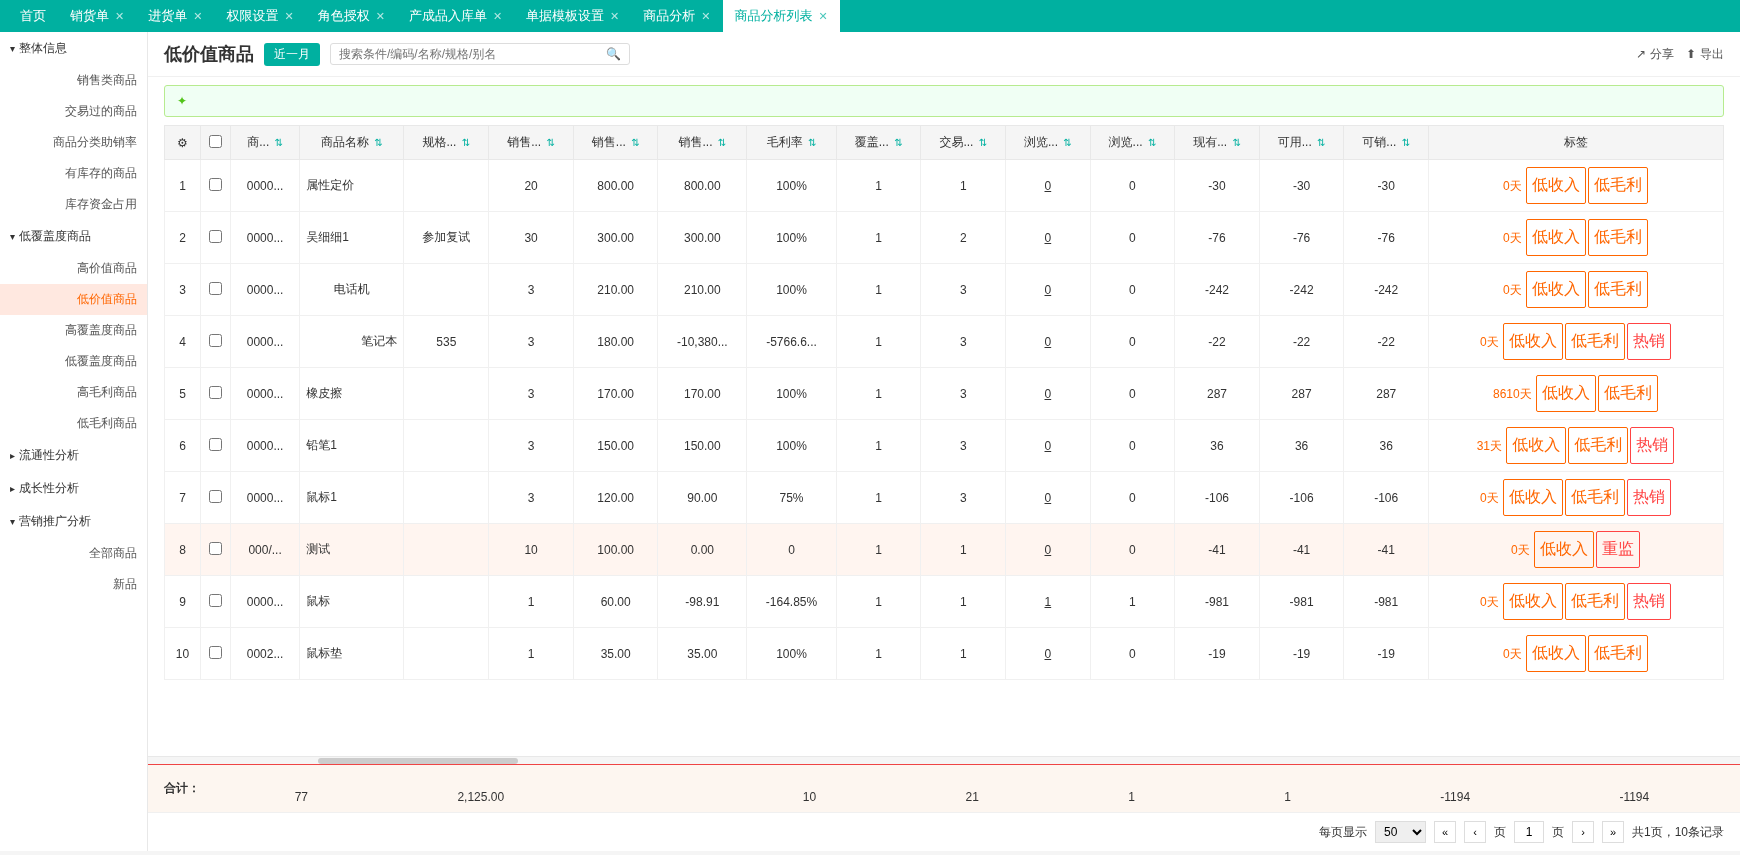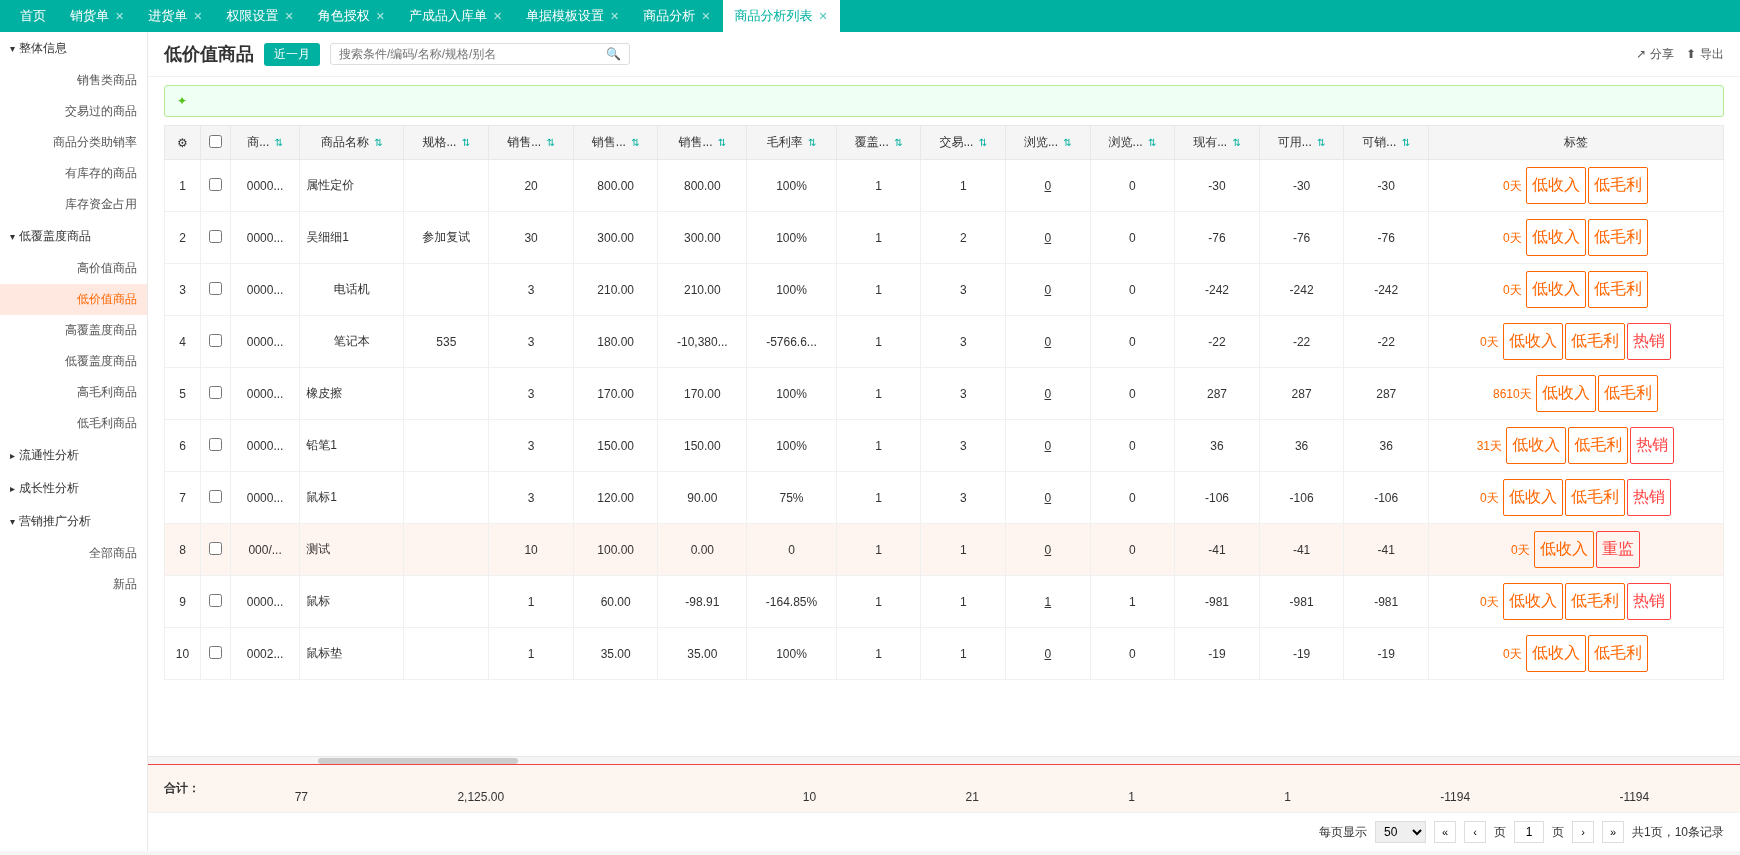--- a/index.html
+++ b/index.html
@@ -429,21 +429,21 @@
       <td>0</td>
       <td>-242</td>
       <td>-242</td>
       <td>-242</td>
       <td><span class="tag-days">0天</span> <span class="tag tag-orange">低收入</span><span class="tag tag-orange">低毛利</span></td>
     </tr>
             <tr>
       <td>4</td>
       <td><input type="checkbox" style=""></td>
       <td>0000...</td>
-      <td style="text-align:center;">笔记本</td>
+      <td style="text-align:right;">笔记本</td>
       <td>535</td>
       <td>3</td>
       <td>180.00</td>
       <td>-10,380...</td>
       <td>-5766.6...</td>
       <td>1</td>
       <td>3</td>
       <td><span class="underline">0</span></td>
       <td>0</td>
       <td>-22</td>

